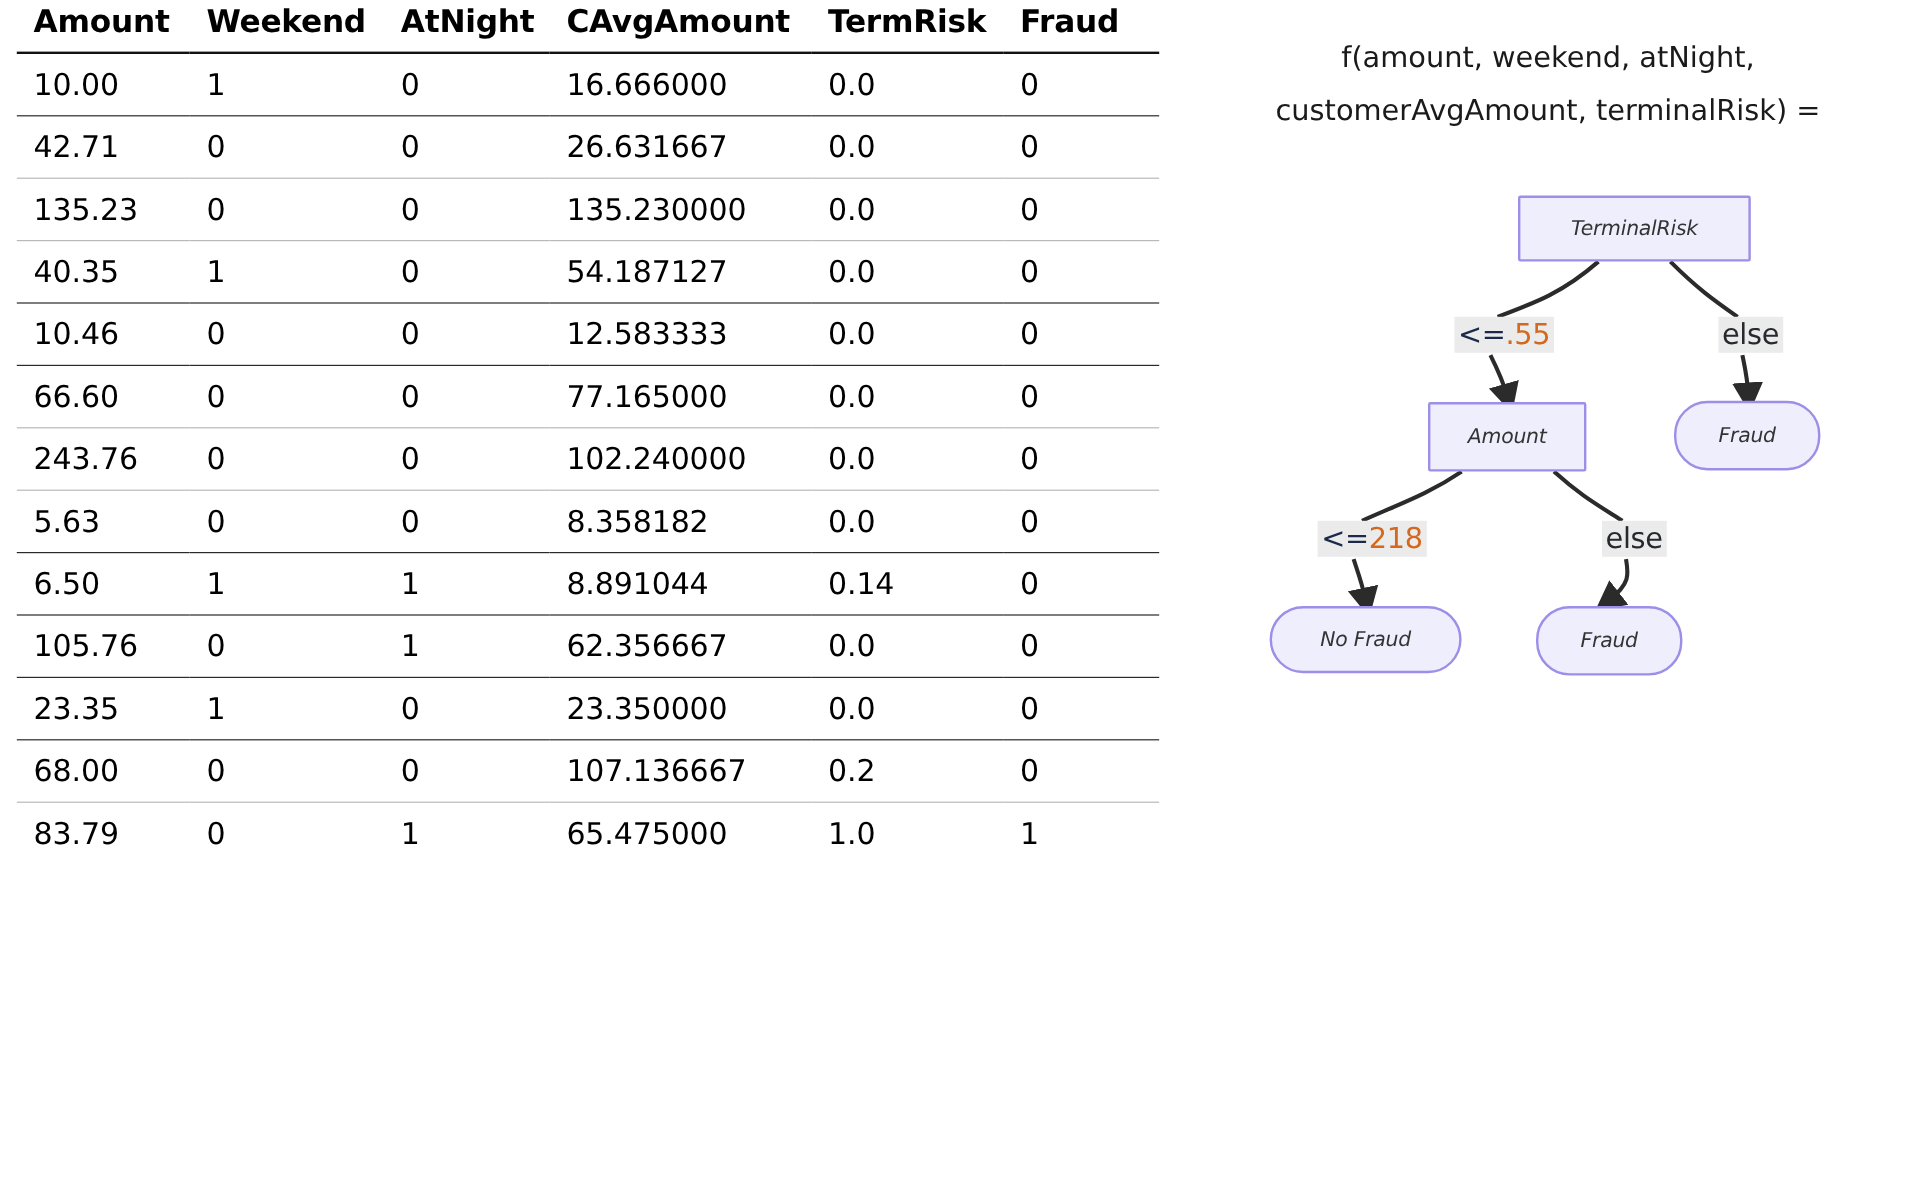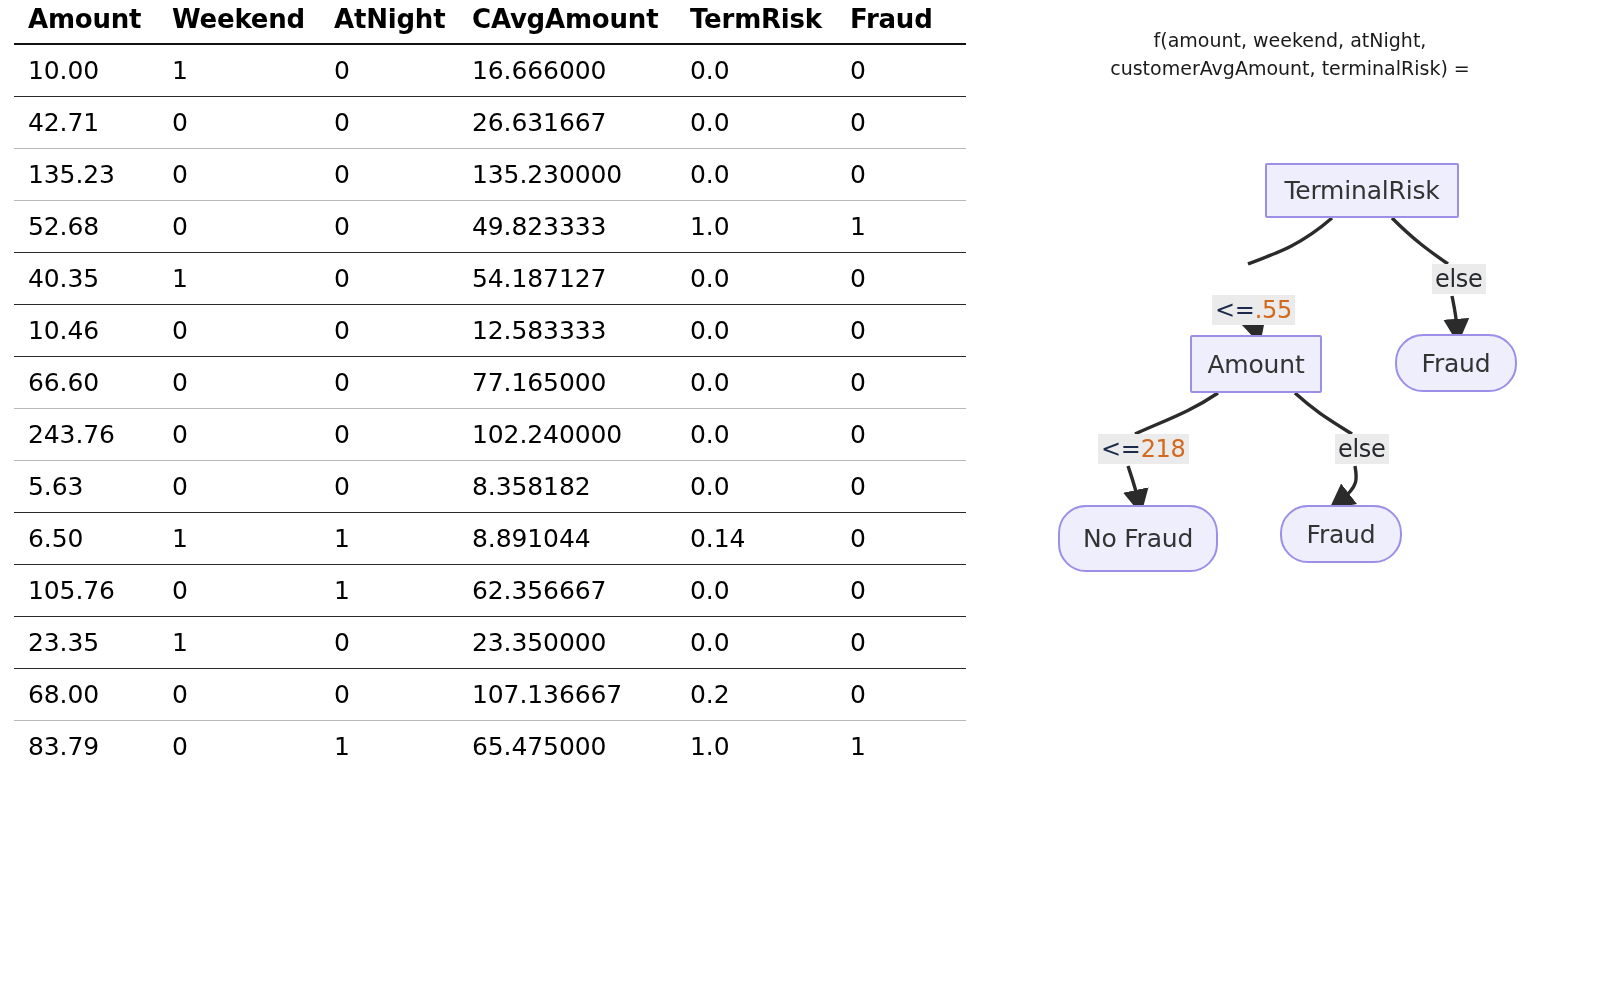--- a/index.html
+++ b/index.html
@@ -69,66 +69,67 @@
     top: 0;
     width: 620px;
     height: 986px;
   }
   #formula-caption {
     position: absolute;
     left: 0;
     top: 26px;
     width: 620px;
     text-align: center;
-    font-size: 19px;
-    line-height: 28px;
+    font-size: 24px;
+    line-height: 44px;
     color: #1a1a1a;
     white-space: pre-line;
   }
 
   .tree-svg {
     position: absolute;
     left: 0;
     top: 0;
   }
 
   .node {
     position: absolute;
     box-sizing: border-box;
     background: #eeeefd;
     border: 2.2px solid #9d8ee8;
     display: flex;
     align-items: center;
     justify-content: center;
-    font-size: 25px;
+    font-size: 17px;
     color: #333333;
     letter-spacing: -0.2px;
+    font-style: italic;
   }
   .node.decision { border-radius: 2px; }
   .node.leaf     { border-radius: 28px; }
 
   #node-terminalrisk { left: 285px; top: 163px; width: 194px; height: 55px; }
   #node-amount       { left: 210px; top: 335px; width: 132px; height: 58px; }
   #node-fraud-right  { left: 415px; top: 334px; width: 122px; height: 58px; }
-  #node-nofraud      { left: 78px;  top: 505px; width: 160px; height: 67px; }
+  #node-nofraud      { left: 78px;  top: 505px; width: 160px; height: 56px; }
   #node-fraud-bottom { left: 300px; top: 505px; width: 122px; height: 58px; }
 
   .edge-label {
     position: absolute;
     background: #ebebeb;
     font-size: 24px;
     padding: 1px 3px;
     white-space: nowrap;
     letter-spacing: -0.3px;
     color: #26292e;
   }
   .edge-label .num { color: #d2691e; }
   .edge-label .op  { color: #1b2a4a; }
 
-  #label-root-left  { left: 232px; top: 264px; margin-top: 31px; }
+  #label-root-left  { left: 232px; top: 264px; }
   #label-root-right { left: 452px; top: 264px; }
   #label-amt-left   { left: 118px; top: 434px; }
   #label-amt-right  { left: 355px; top: 434px; }
 </style>
 </head>
 <body>
 
 <div id="table-panel">
   <table class="data-table">
     <colgroup>
@@ -168,28 +169,20 @@
         </tr>
         <tr class="alt-rule">
           <td>135.23</td>
           <td>0</td>
           <td>0</td>
           <td>135.230000</td>
           <td>0.0</td>
           <td>0</td>
         </tr>
         <tr>
-          <td>52.68</td>
-          <td>0</td>
-          <td>0</td>
-          <td>49.823333</td>
-          <td>1.0</td>
-          <td>1</td>
-        </tr>
-        <tr>
           <td>40.35</td>
           <td>1</td>
           <td>0</td>
           <td>54.187127</td>
           <td>0.0</td>
           <td>0</td>
         </tr>
         <tr>
           <td>10.46</td>
           <td>0</td>

